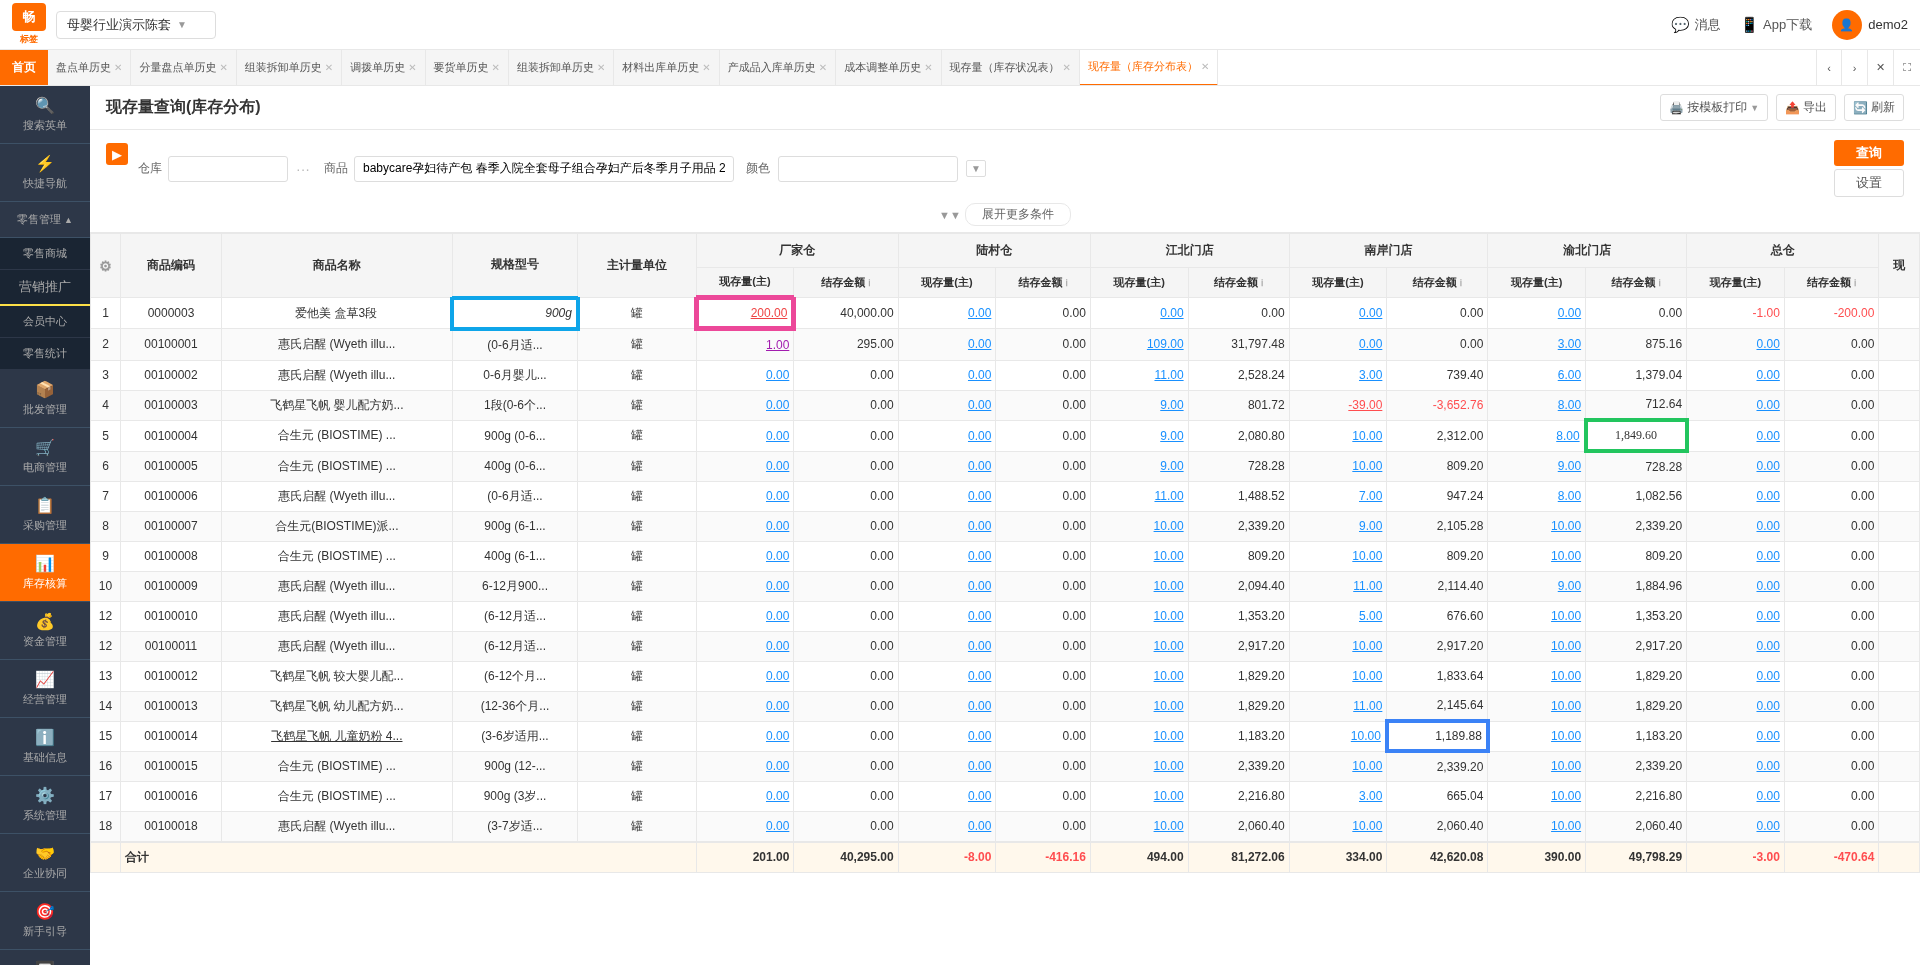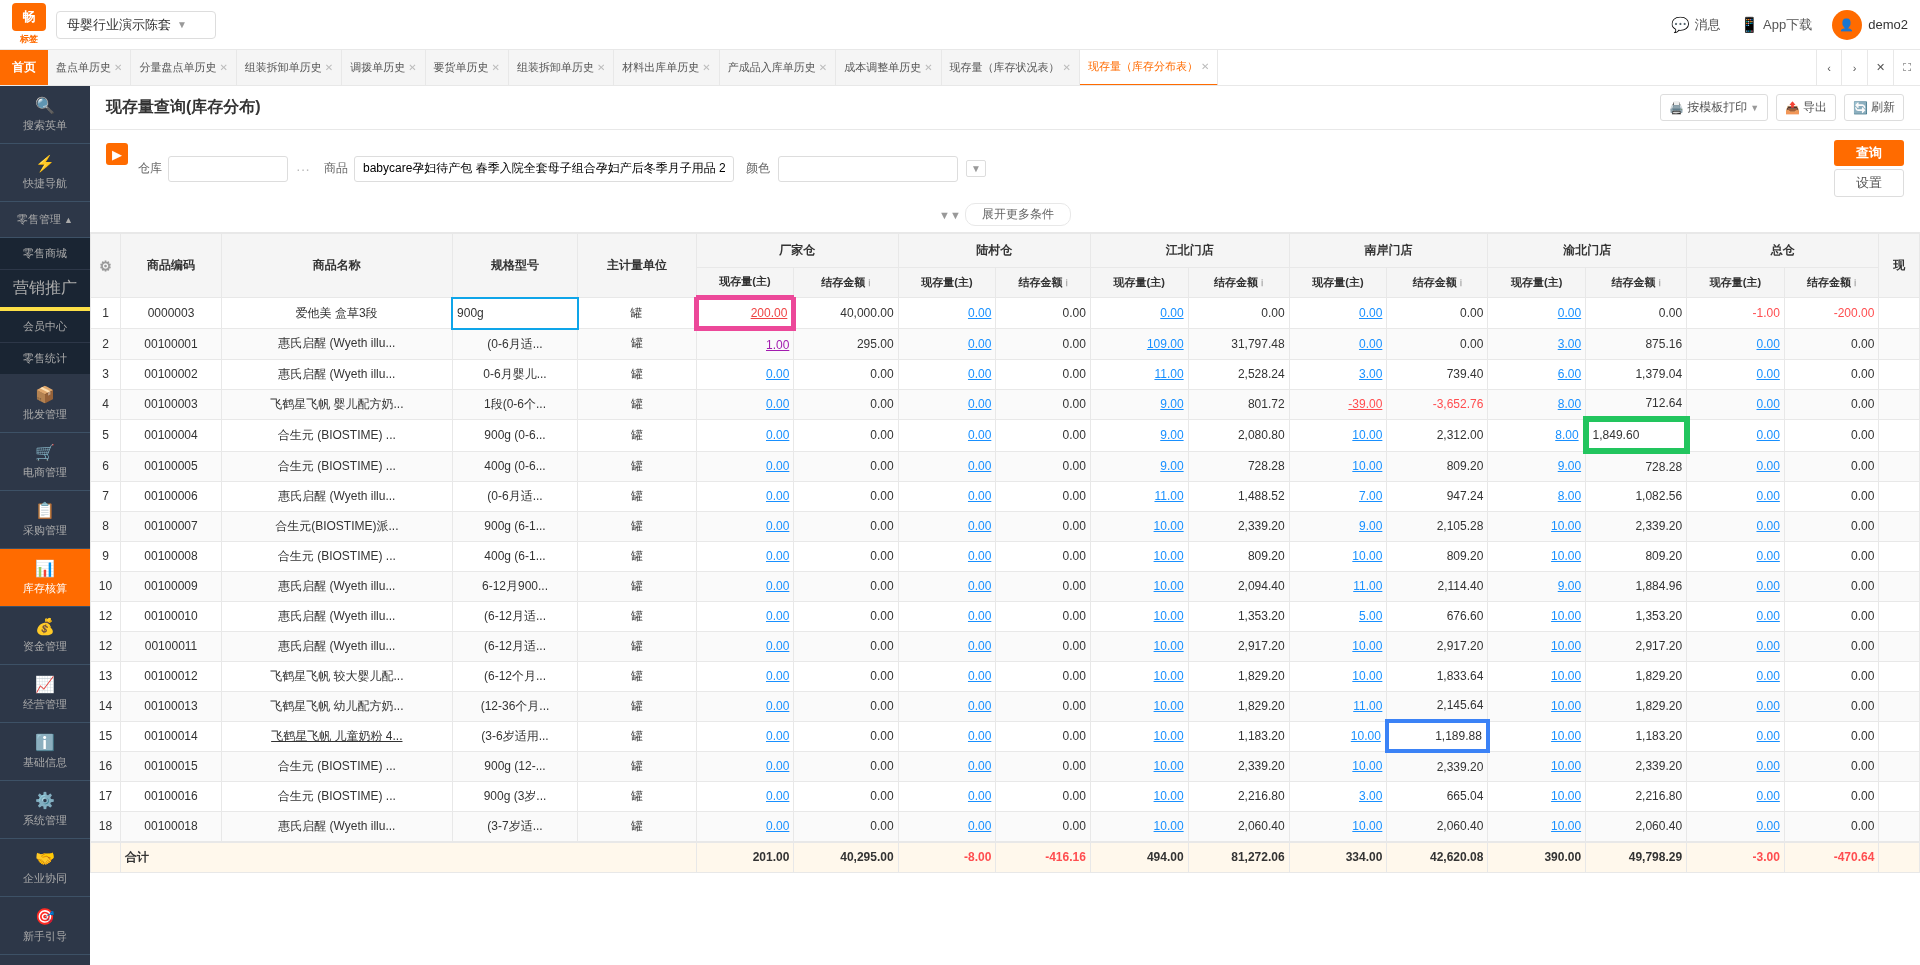--- a/index.html
+++ b/index.html
@@ -118,21 +118,21 @@
       <span>快捷导航</span>
     </div>
     <div style="padding:10px 6px; text-align:center; cursor:pointer; color:#aaa; font-size:11px; border-bottom:1px solid #3d5166; display:flex; align-items:center; justify-content:center; gap:3px;">
       <span>零售管理</span>
       <span style="font-size:9px; color:#aaa;">▲</span>
     </div>
 
     <div style="padding:8px 8px; cursor:pointer; color:#aaa; font-size:11px; border-bottom:1px solid #2d3748; background:#1a2533; text-align:center;">
       <span>零售商城</span>
     </div>
-    <div style="padding:8px 8px; cursor:pointer; color:#aaa; font-size:16px; border-bottom:4px solid #fde047; background:#1a2533; text-align:center;">
+    <div style="padding:8px 8px; cursor:pointer; color:#aaa; font-size:13px; border-bottom:2px solid #fde047; background:#1a2533; text-align:center;">
       <span>营销推广</span>
     </div>
     <div style="padding:8px 8px; cursor:pointer; color:#aaa; font-size:11px; border-bottom:1px solid #2d3748; background:#1a2533; text-align:center;">
       <span>会员中心</span>
     </div>
     <div style="padding:8px 8px; cursor:pointer; color:#aaa; font-size:11px; border-bottom:1px solid #2d3748; background:#1a2533; text-align:center;">
       <span>零售统计</span>
     </div>
     <div style="padding:10px 6px; text-align:center; cursor:pointer; color:#aaa; font-size:11px; border-bottom:1px solid #3d5166;">
       <div style="font-size:16px; margin-bottom:3px;">📦</div>
@@ -281,21 +281,21 @@
             <th style="background:#f5f5f5; padding:6px 4px; border:1px solid #e8e8e8; position:sticky; top:32px; z-index:10; white-space:nowrap; font-size:11px;">结存金额 <span style="color:#aaa; font-size:9px; cursor:pointer;">ℹ</span></th>
             <th style="background:#f5f5f5; padding:6px 4px; border:1px solid #e8e8e8; position:sticky; top:32px; z-index:10; white-space:nowrap; font-size:11px;">现存量(主)</th>
             <th style="background:#f5f5f5; padding:6px 4px; border:1px solid #e8e8e8; position:sticky; top:32px; z-index:10; white-space:nowrap; font-size:11px;">结存金额 <span style="color:#aaa; font-size:9px; cursor:pointer;">ℹ</span></th>
           </tr>
         </thead>
         <tbody id="table-body">
         <tr>
     <td style="padding:6px 4px; text-align:center; border:1px solid #e8e8e8;">1</td>
     <td style="padding:6px 4px; text-align:center; border:1px solid #e8e8e8;">0000003</td>
     <td style="padding:6px 4px; border:1px solid #e8e8e8; max-width:160px; overflow:hidden; text-overflow:ellipsis;">爱他美 盒草3段</td>
-    <td style="padding:6px 4px; text-align:left; border:2px solid #0ea5e9;">900g</td>
+    <td style="padding:6px 4px; text-align:right; border:4px solid #0ea5e9;font-style:italic;">900g</td>
     <td style="padding:6px 4px; text-align:center; border:1px solid #e8e8e8;">罐</td>
     <td style="padding:6px 4px; text-align:right; border:5px solid #ec4899; color:#ef4444; text-decoration:underline; cursor:pointer;">200.00</td>
     <td style="padding:6px 4px; text-align:right; border:1px solid #e8e8e8;">40,000.00</td>
     <td style="padding:6px 4px; text-align:right; border:1px solid #e8e8e8; color:#1890ff; text-decoration:underline; cursor:pointer;">0.00</td>
     <td style="padding:6px 4px; text-align:right; border:1px solid #e8e8e8;">0.00</td>
     <td style="padding:6px 4px; text-align:right; border:1px solid #e8e8e8; color:#1890ff; text-decoration:underline; cursor:pointer;">0.00</td>
     <td style="padding:6px 4px; text-align:right; border:1px solid #e8e8e8;">0.00</td>
     <td style="padding:6px 4px; text-align:right; border:1px solid #e8e8e8; color:#1890ff; text-decoration:underline; cursor:pointer;">0.00</td>
     <td style="padding:6px 4px; text-align:right; border:1px solid #e8e8e8; ">0.00</td>
     <td style="padding:6px 4px; text-align:right; border:1px solid #e8e8e8; color:#1890ff; text-decoration:underline; cursor:pointer;">0.00</td>
@@ -372,21 +372,21 @@
     <td style="padding:6px 4px; text-align:center; border:1px solid #e8e8e8;">罐</td>
     <td style="padding:6px 4px; text-align:right; border:1px solid #e8e8e8; color:#1890ff; text-decoration:underline; cursor:pointer;">0.00</td>
     <td style="padding:6px 4px; text-align:right; border:1px solid #e8e8e8;">0.00</td>
     <td style="padding:6px 4px; text-align:right; border:1px solid #e8e8e8; color:#1890ff; text-decoration:underline; cursor:pointer;">0.00</td>
     <td style="padding:6px 4px; text-align:right; border:1px solid #e8e8e8;">0.00</td>
     <td style="padding:6px 4px; text-align:right; border:1px solid #e8e8e8; color:#1890ff; text-decoration:underline; cursor:pointer;">9.00</td>
     <td style="padding:6px 4px; text-align:right; border:1px solid #e8e8e8;">2,080.80</td>
     <td style="padding:6px 4px; text-align:right; border:1px solid #e8e8e8; color:#1890ff; text-decoration:underline; cursor:pointer;">10.00</td>
     <td style="padding:6px 4px; text-align:right; border:1px solid #e8e8e8; ">2,312.00</td>
     <td style="padding:6px 4px; text-align:right; border:1px solid #e8e8e8; color:#1890ff; text-decoration:underline; cursor:pointer;">8.00</td>
-    <td style="padding:6px 4px; text-align:left; border:6px solid #22c55e;">1,849.60</td>
+    <td style="padding:6px 4px; text-align:center; border:4px solid #22c55e;font-family:Liberation Serif, serif;">1,849.60</td>
     <td style="padding:6px 4px; text-align:right; border:1px solid #e8e8e8; color:#1890ff; text-decoration:underline; cursor:pointer;">0.00</td>
     <td style="padding:6px 4px; text-align:right; border:1px solid #e8e8e8; ">0.00</td>
     <td style="padding:6px 4px; text-align:right; border:1px solid #e8e8e8;"></td>
   </tr>
             <tr style="background: rgb(250, 250, 250);">
     <td style="padding:6px 4px; text-align:center; border:1px solid #e8e8e8;">6</td>
     <td style="padding:6px 4px; text-align:center; border:1px solid #e8e8e8;">00100005</td>
     <td style="padding:6px 4px; border:1px solid #e8e8e8; max-width:160px; overflow:hidden; text-overflow:ellipsis;">合生元 (BIOSTIME) ...</td>
     <td style="padding:6px 4px; text-align:center; border:1px solid #e8e8e8;">400g (0-6...</td>
     <td style="padding:6px 4px; text-align:center; border:1px solid #e8e8e8;">罐</td>

